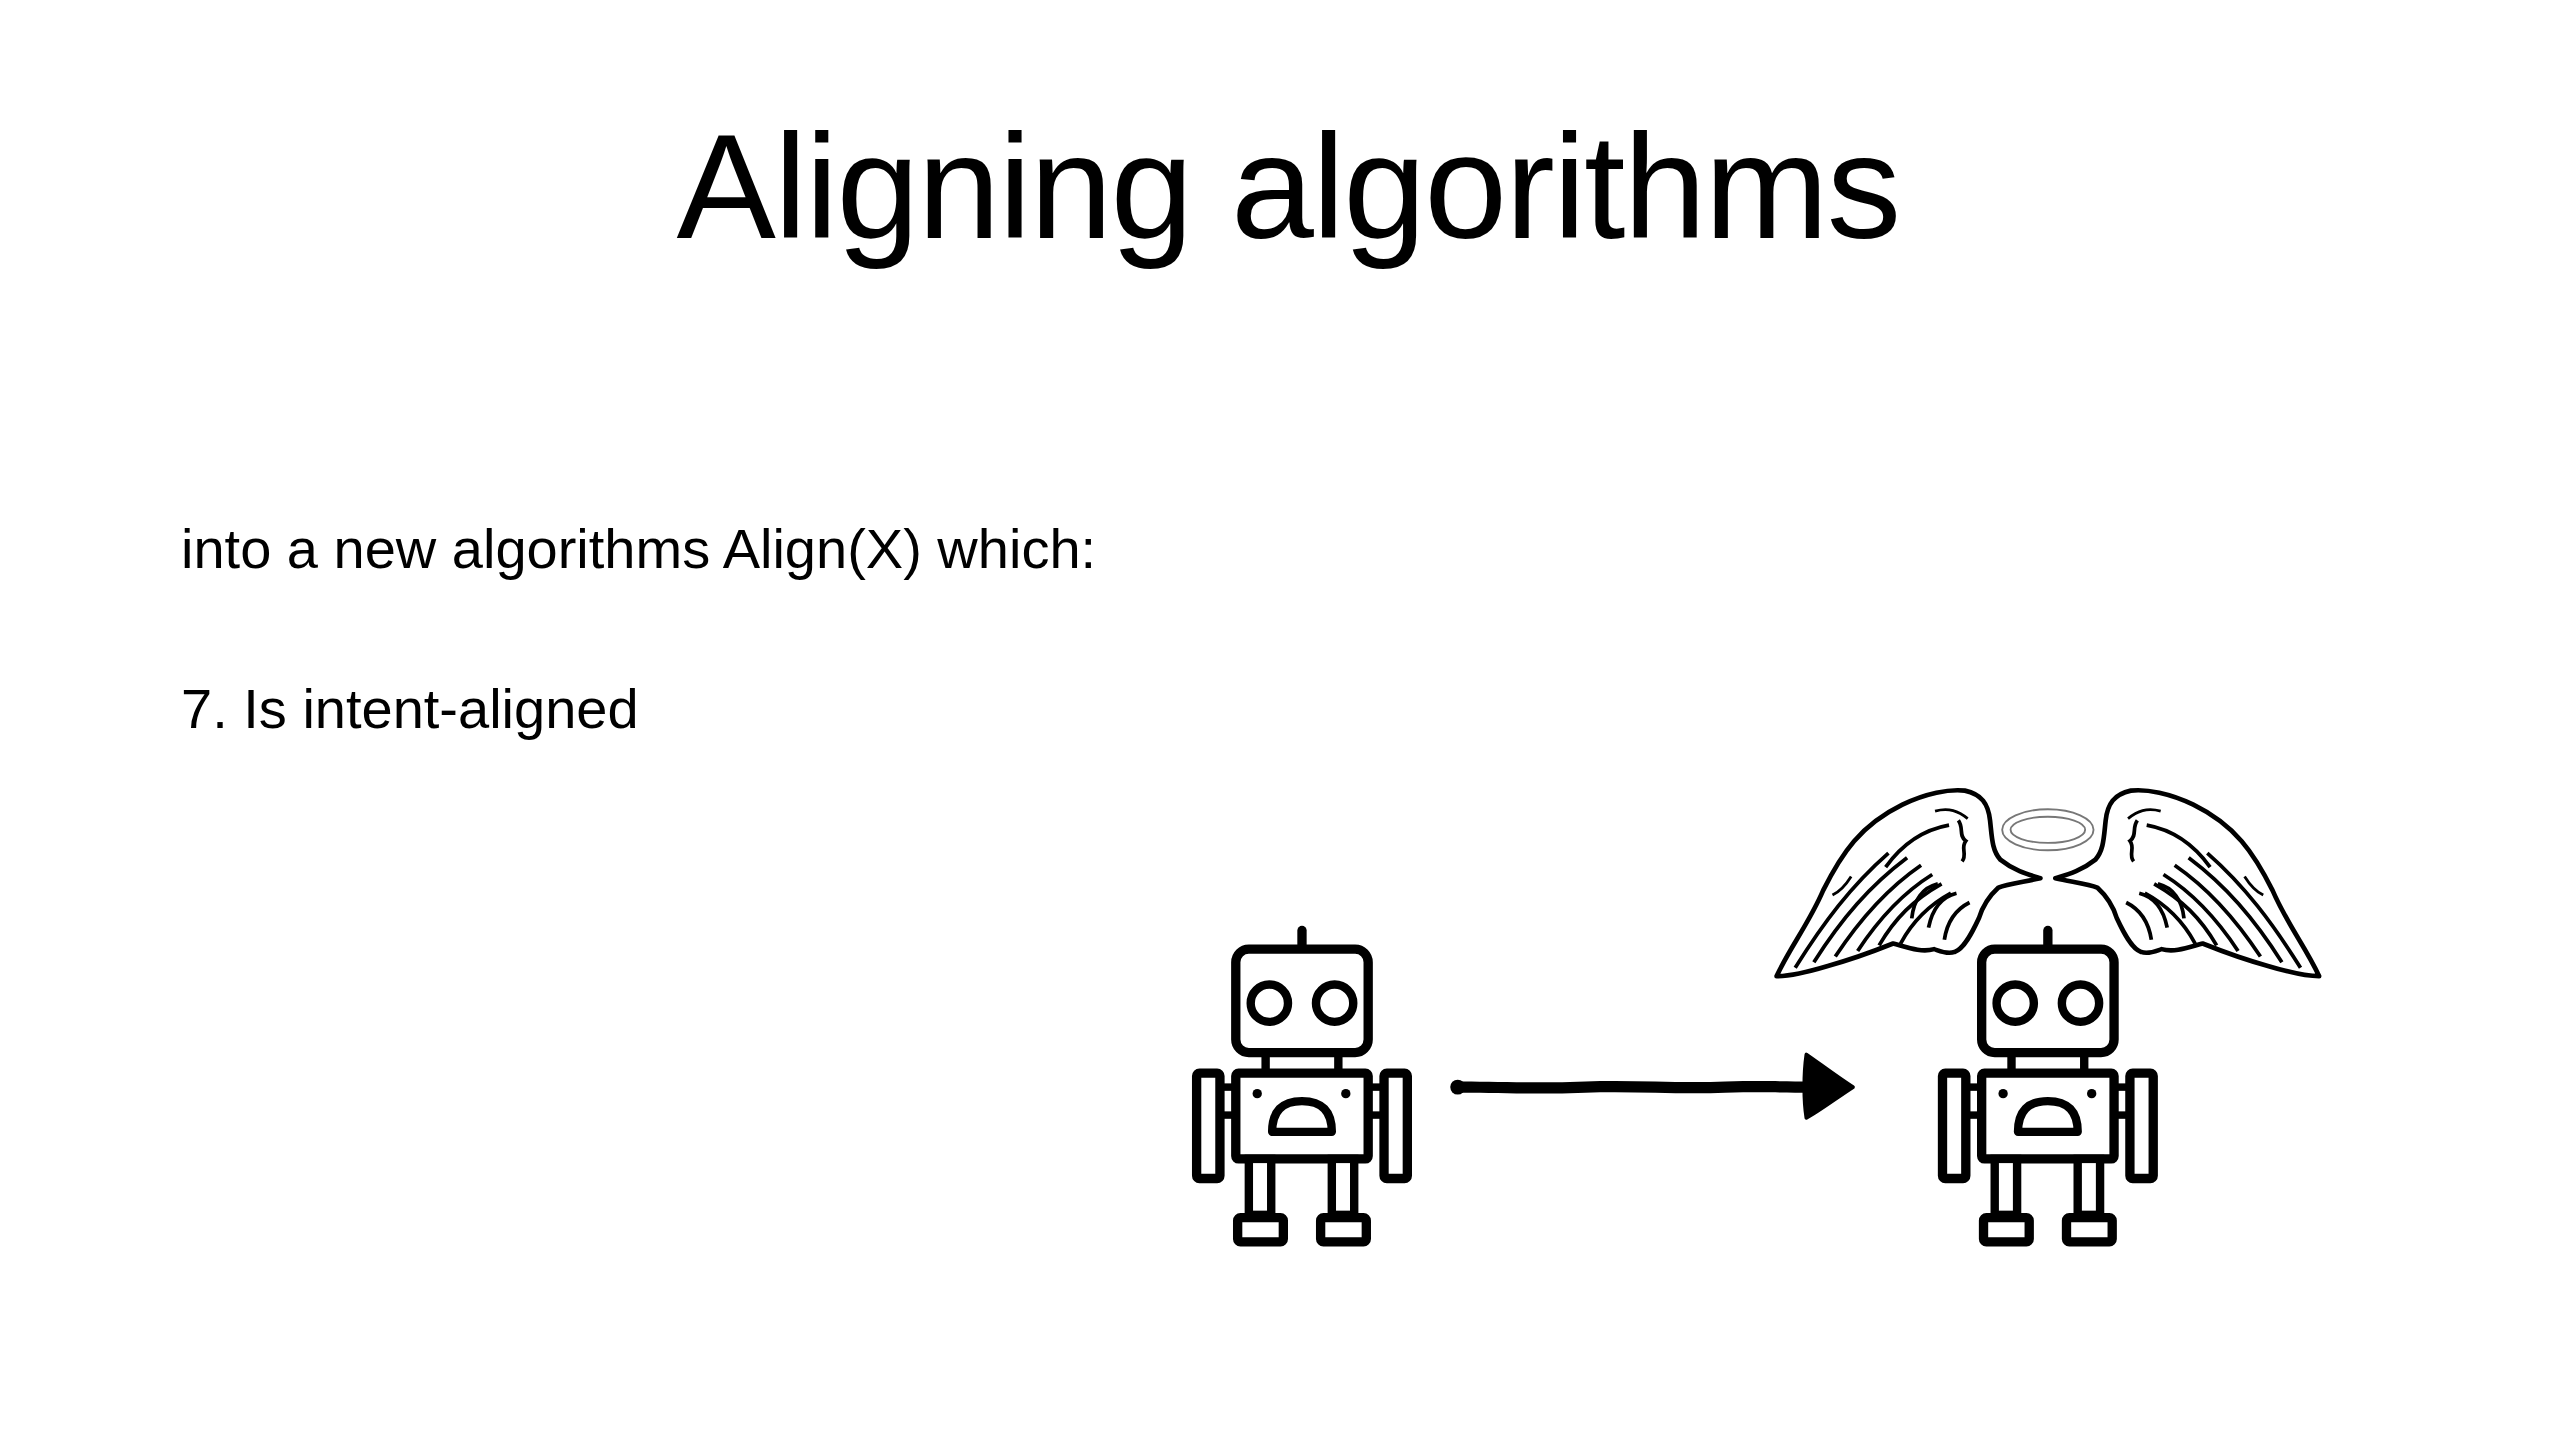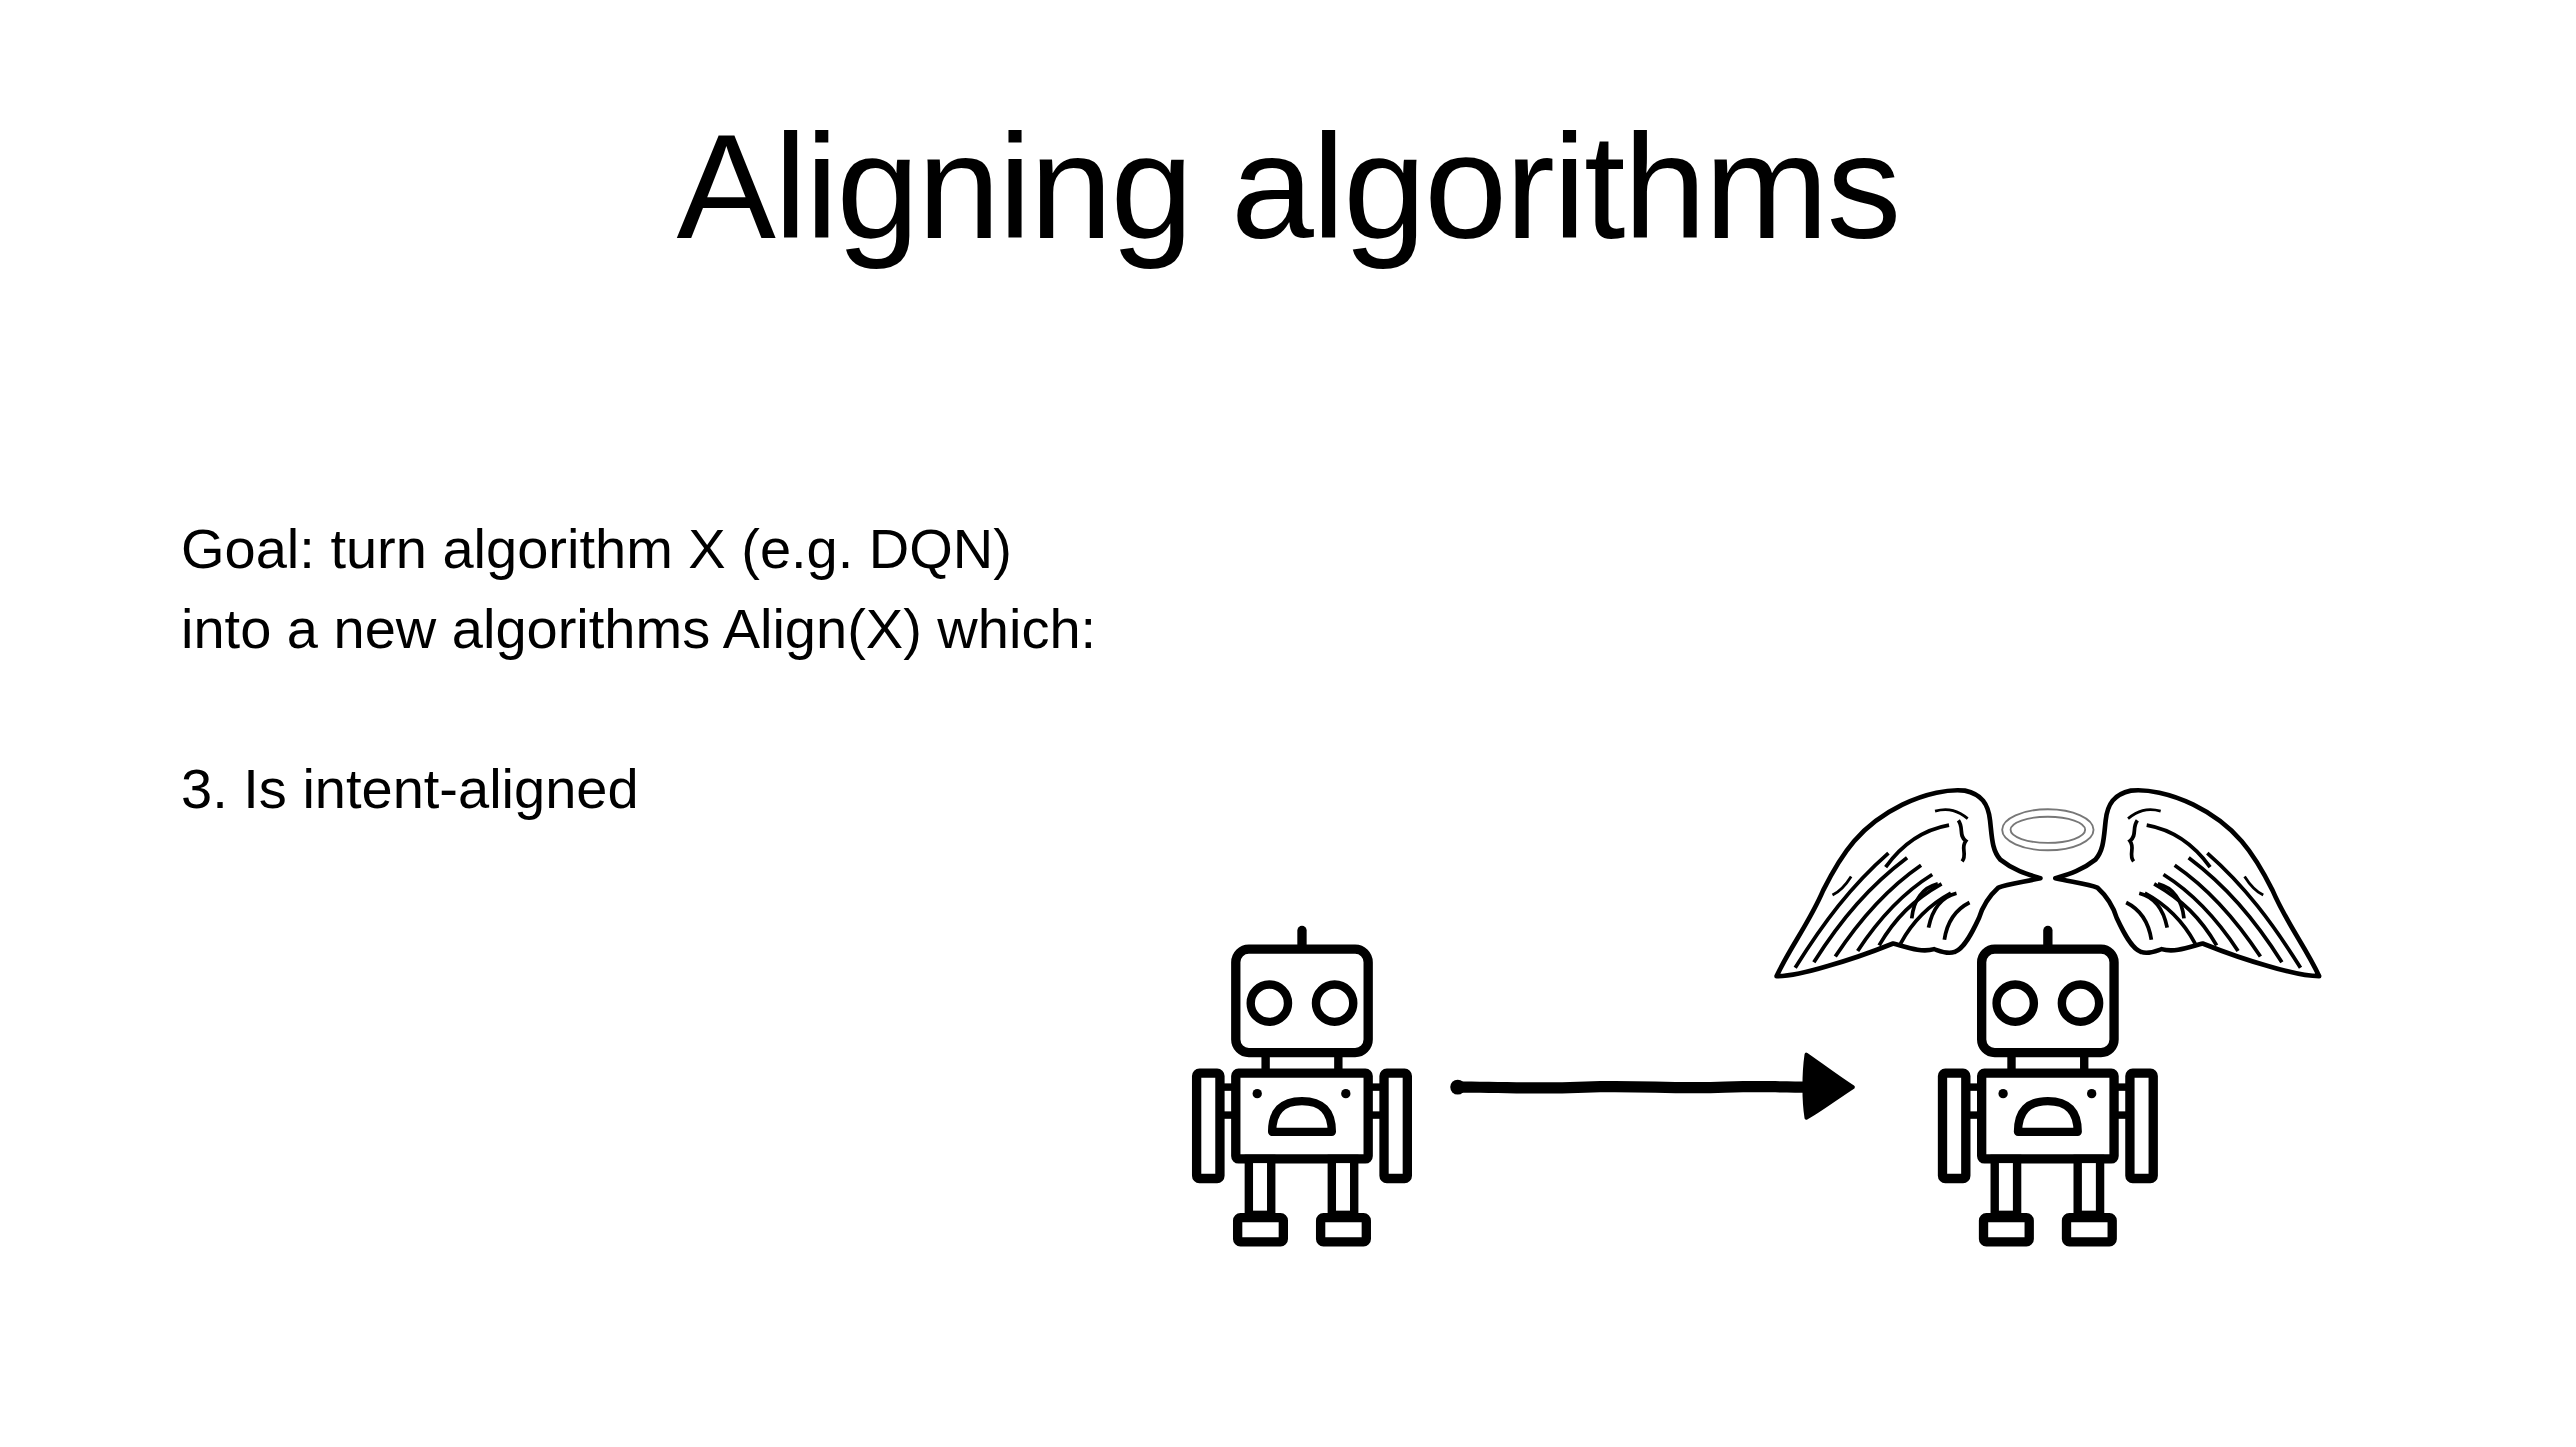--- a/index.html
+++ b/index.html
@@ -21,24 +21,23 @@
   .illustration g { pointer-events: auto; }
 </style>
 </head>
 <body>
 
 <div class="slide">
 
   <h1 class="title">Aligning algorithms</h1>
 
   <div class="body-text">
-    <span class="line">Goal: turn algorithm X (e.g. DQN)</span>
     <span class="line">into a new algorithms Align(X) which:</span>
     <span class="gap"></span>
-    <span class="line">3. Is intent-aligned</span>
+    <span class="line">7. Is intent-aligned</span>
     <span class="gap"></span>
     <span class="gap"></span>
   </div>
 
   <svg class="illustration" width="2576" height="1447" viewBox="0 0 2762 1552" xmlns="http://www.w3.org/2000/svg">
     <defs>
       <g id="robot">
 
         <line x1="1396" y1="998" x2="1396" y2="1016" stroke="#000" stroke-width="10" stroke-linecap="round"></line>
 

